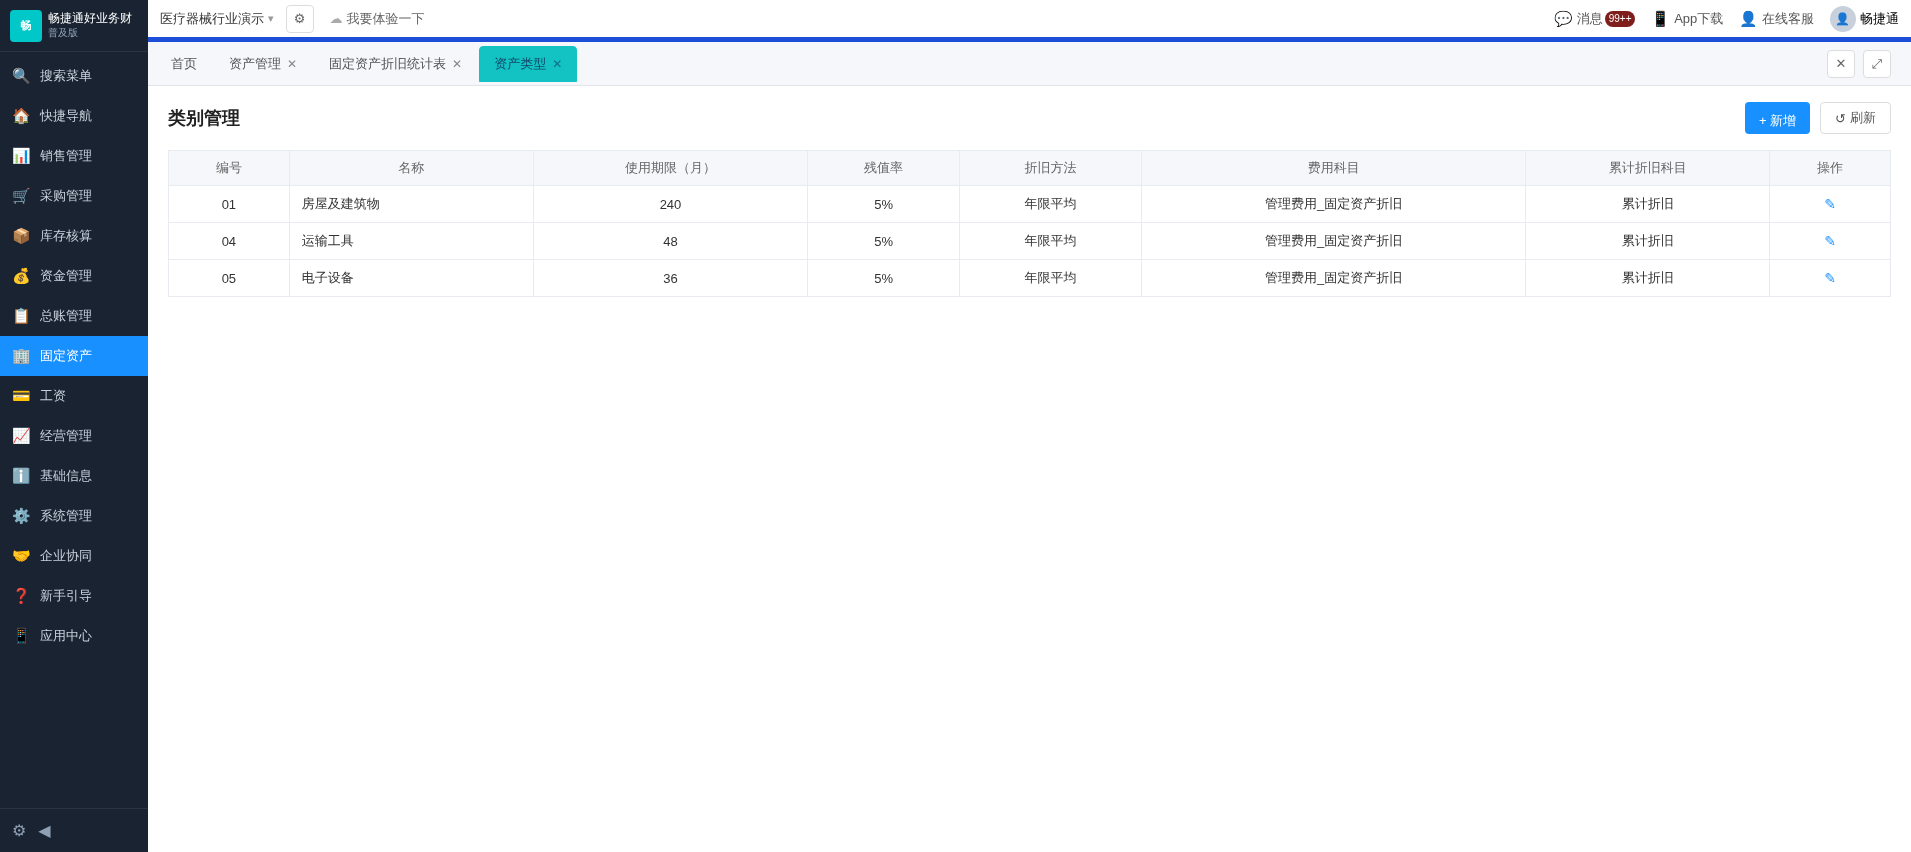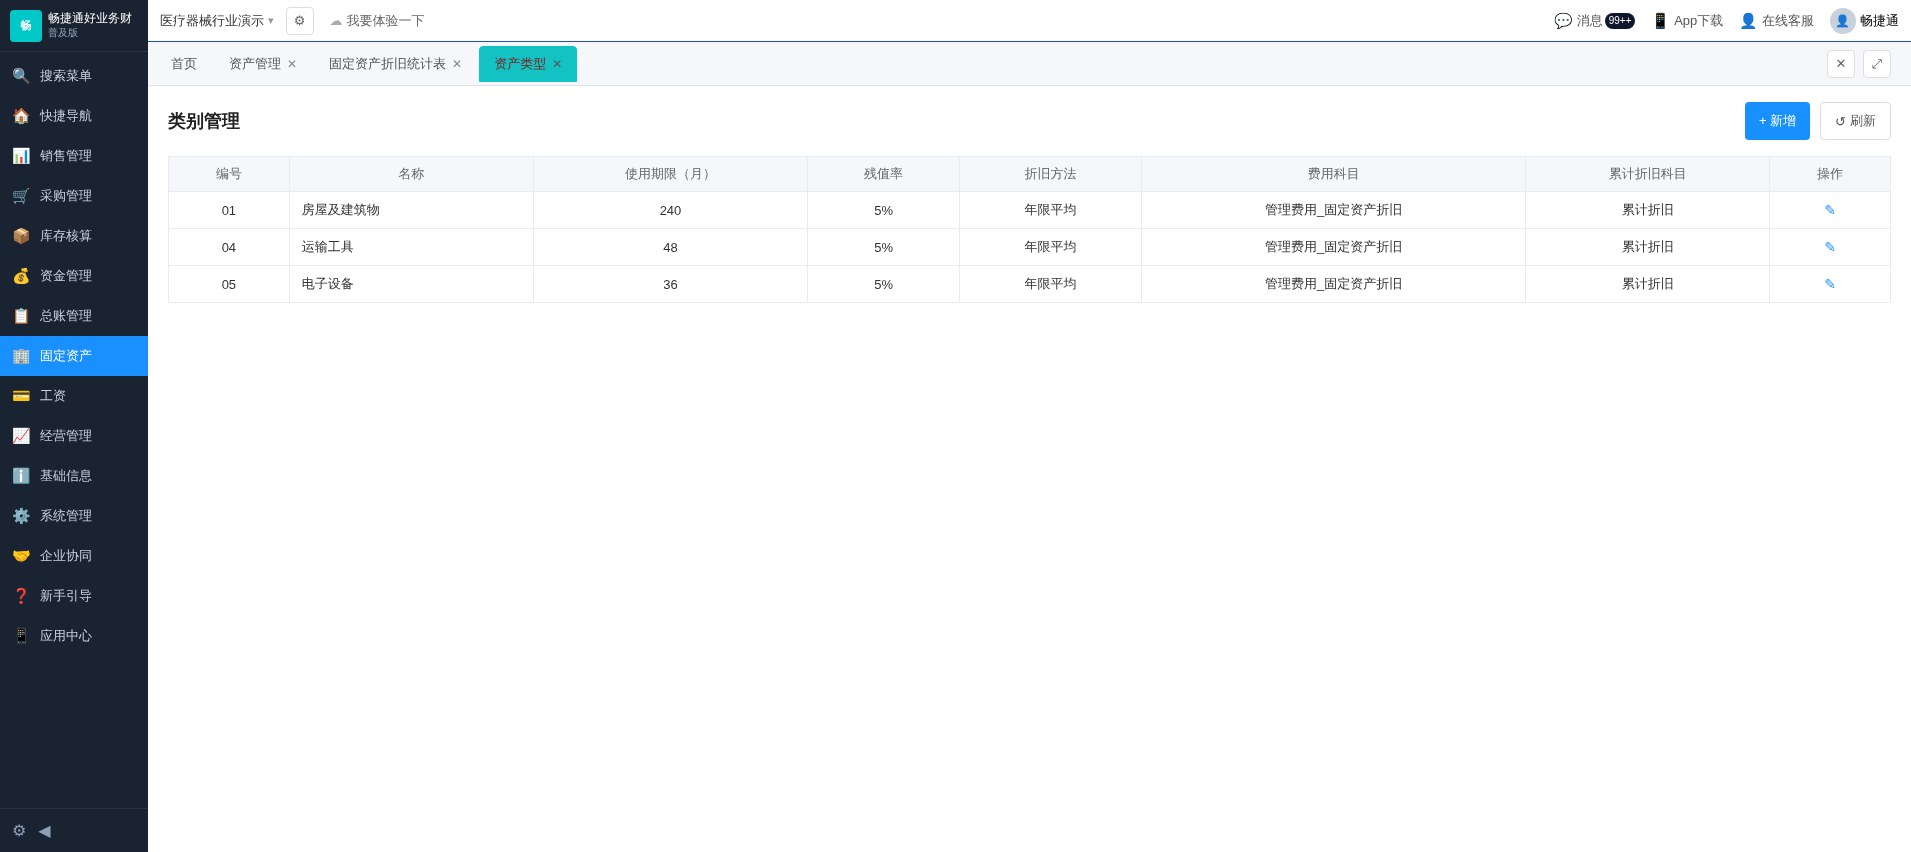--- a/index.html
+++ b/index.html
@@ -63,42 +63,42 @@
       display: flex;
       flex-direction: column;
       height: 100%;
       overflow: hidden;
     }
 
     
     .topbar {
       height: 42px;
       background: #fff;
-      border-bottom: 1px solid #1d4ed8;
+      border-bottom: 5px solid #1d4ed8;
       display: flex;
       align-items: center;
       padding: 4px 12px;
       flex-shrink: 0;
     }
     .topbar-left { display: flex; align-items: center; flex: 1; }
     .company-selector {
       display: flex; align-items: center;
       font-size: 13px; color: #333;
       cursor: pointer;
       margin-right: 12px;
     }
     .company-selector .chevron { color: #999; font-size: 11px; margin-left: 4px; }
     .settings-btn { width: 28px; height: 28px; border: 1px solid #ddd; border-radius: 4px; display: flex; align-items: center; justify-content: center; cursor: pointer; color: #666; margin-right: 16px; }
     .experience-btn { display: flex; align-items: center; color: #666; font-size: 13px; cursor: pointer; }
     .experience-btn .cloud-icon { margin-right: 4px; color: #aaa; }
 
     .topbar-right { display: flex; align-items: center; gap: 16px; }
     .topbar-action { display: flex; align-items: center; color: #555; font-size: 13px; cursor: pointer; }
     .topbar-action .action-icon { margin-right: 4px; font-size: 15px; }
-    .badge { background: #0f172a; color: #fff; font-size: 10px; border-radius: 8px; padding: 0 4px; min-width: 16px; height: 16px; display: inline-flex; align-items: center; justify-content: center; margin-left: 2px; }
+    .badge { background: #7f1d1d; color: #fff; font-size: 10px; border-radius: 8px; padding: 0 4px; min-width: 16px; height: 16px; display: inline-flex; align-items: center; justify-content: center; margin-left: 2px; }
     .badge.has-plus::after { content: '+'; }
     .topbar-user { display: flex; align-items: center; gap: 4px; cursor: pointer; }
     .user-avatar { width: 26px; height: 26px; border-radius: 50%; background: #c8d0dc; display: flex; align-items: center; justify-content: center; font-size: 12px; color: #666; }
 
     
     .tabs-bar {
       height: 44px;
       background: #f5f7fa;
       border-bottom: 1px solid #e0e4ea;
       display: flex;
@@ -114,21 +114,21 @@
       border-radius: 4px 4px 0 0;
       cursor: pointer;
       font-size: 13px;
       color: #555;
       background: transparent;
       margin-right: 2px;
       border: 1px solid transparent;
     }
     .tab-item.highlighted {
       background: #13c2c2;
-      color: #7f1d1d;
+      color: #0c4a6e;
       border-color: #13c2c2;
     }
     .tab-close { margin-left: 6px; font-size: 12px; opacity: 0.7; }
 
     .tabs-bar-right { margin-left: auto; display: flex; align-items: center; padding-right: 8px; gap: 8px; }
     .tab-ctrl-btn { width: 28px; height: 28px; border: 1px solid #ddd; border-radius: 4px; background: #fff; display: flex; align-items: center; justify-content: center; cursor: pointer; color: #666; }
 
     
     .content-area {
       flex: 1;
@@ -145,21 +145,21 @@
       gap: 8px;
     }
     .page-title { font-size: 18px; font-weight: bold; color: #222; }
 
     .header-actions { display: flex; gap: 10px; }
     .btn-primary {
       background: #1890ff;
       color: #fff;
       border: none;
       border-radius: 4px;
-      padding: 10px 14px;
+      padding: 4px 14px;
       cursor: pointer;
       font-size: 13px;
       display: flex; align-items: flex-end; gap: 4px;
     }
     .btn-default {
       background: #fff;
       color: #555;
       border: 1px solid #ddd;
       border-radius: 4px;
       padding: 6px 14px;

